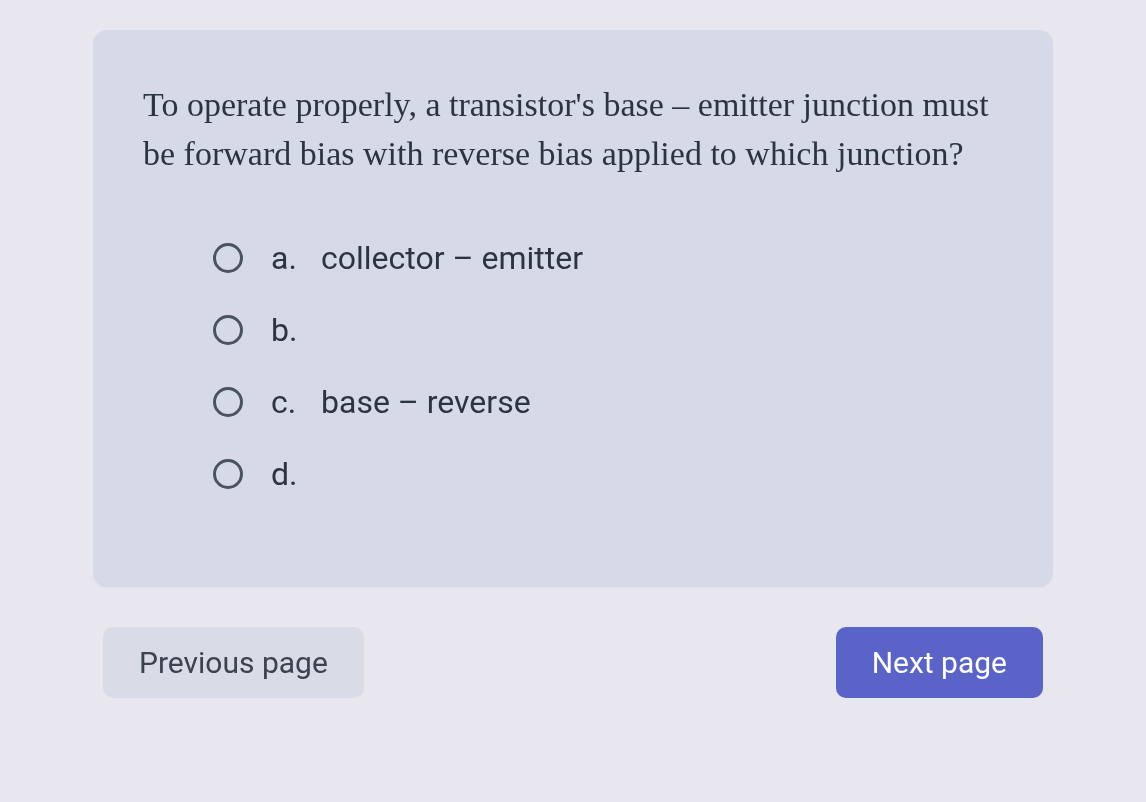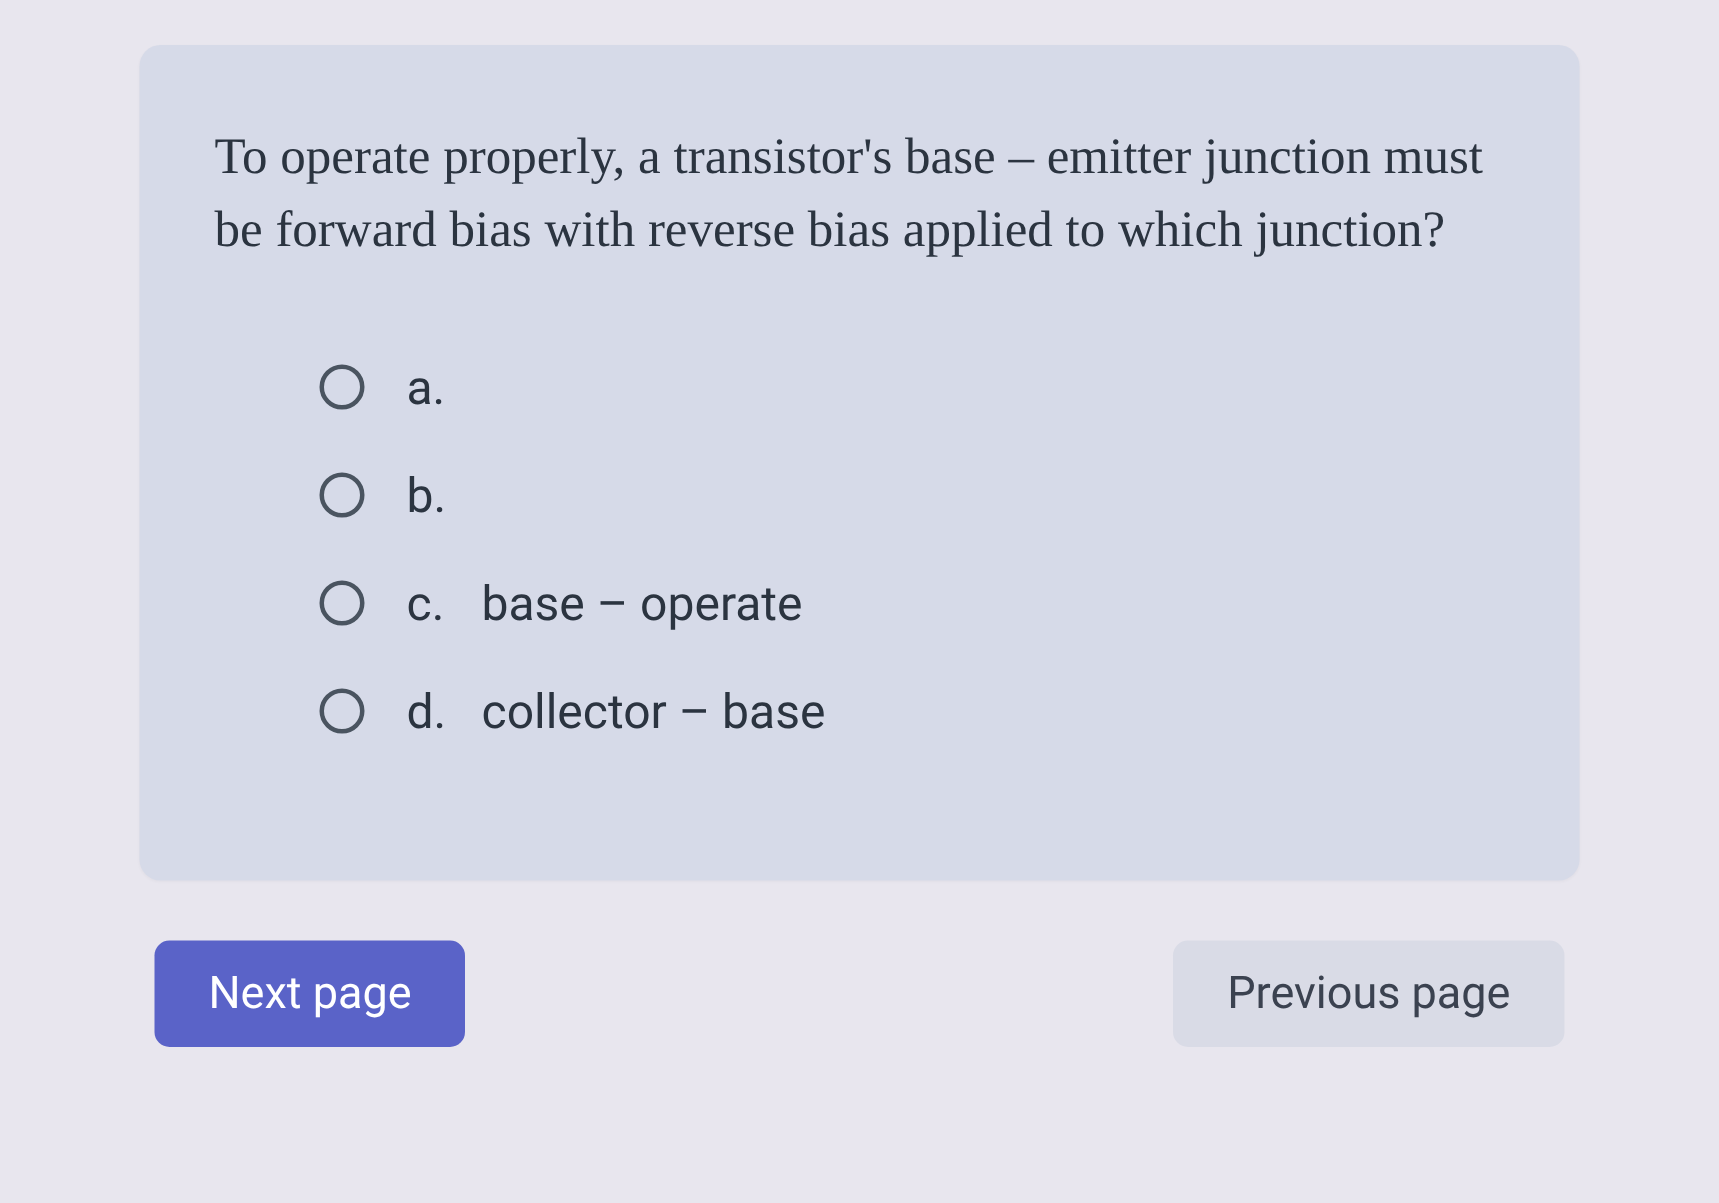--- a/index.html
+++ b/index.html
@@ -87,38 +87,38 @@
 <body>
 
 <div class="question-card">
   <div class="question-text">To operate properly, a transistor's base – emitter junction must be forward bias with reverse bias applied to which junction?</div>
 
   <div class="options">
 
     <div class="option-row">
       <span class="radio"></span>
       <span class="opt-letter">a.</span>
+      <span class="opt-text">collector – emitter</span>
     </div>
 
     <div class="option-row">
       <span class="radio"></span>
       <span class="opt-letter">b.</span>
     </div>
 
     <div class="option-row">
       <span class="radio"></span>
       <span class="opt-letter">c.</span>
-      <span class="opt-text">base – operate</span>
+      <span class="opt-text">base – reverse</span>
     </div>
 
     <div class="option-row">
       <span class="radio"></span>
       <span class="opt-letter">d.</span>
-      <span class="opt-text">collector – base</span>
     </div>
 
   </div>
 </div>
 
 <div class="nav-row">
+  <button class="btn btn-prev">Previous page</button>
   <button class="btn btn-next">Next page</button>
-  <button class="btn btn-prev">Previous page</button>
 </div>
 
 </body></html>

